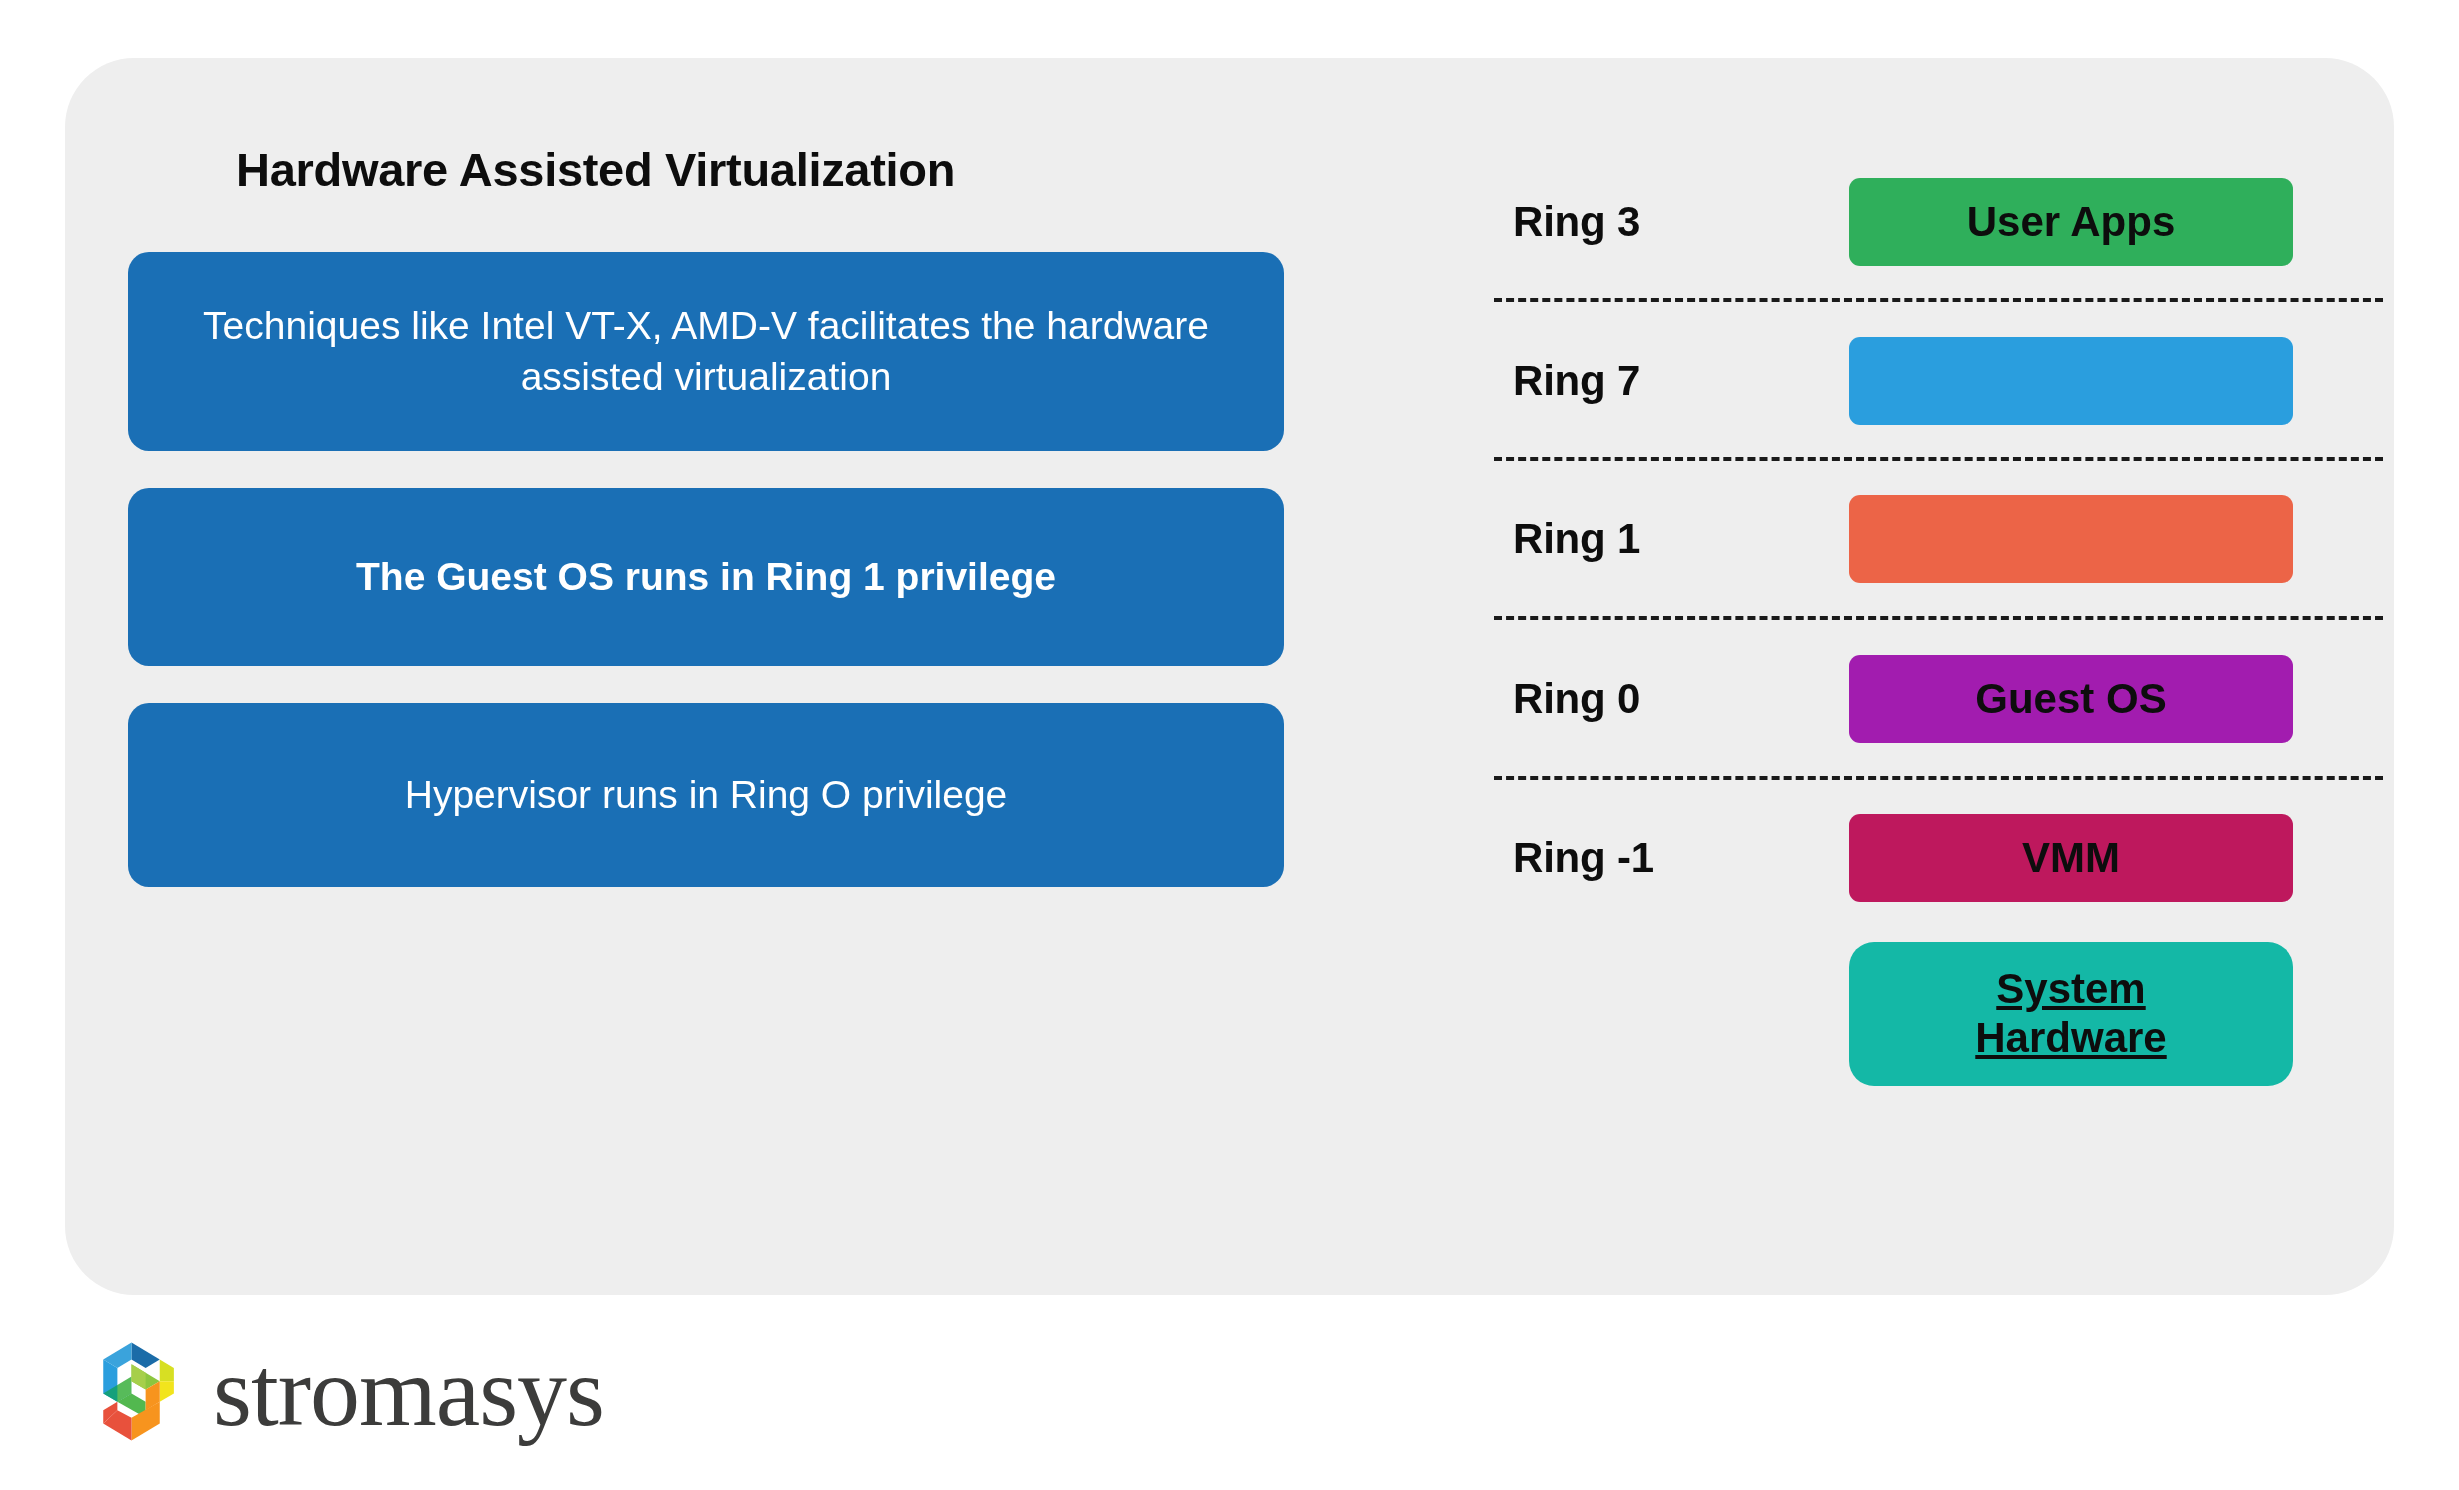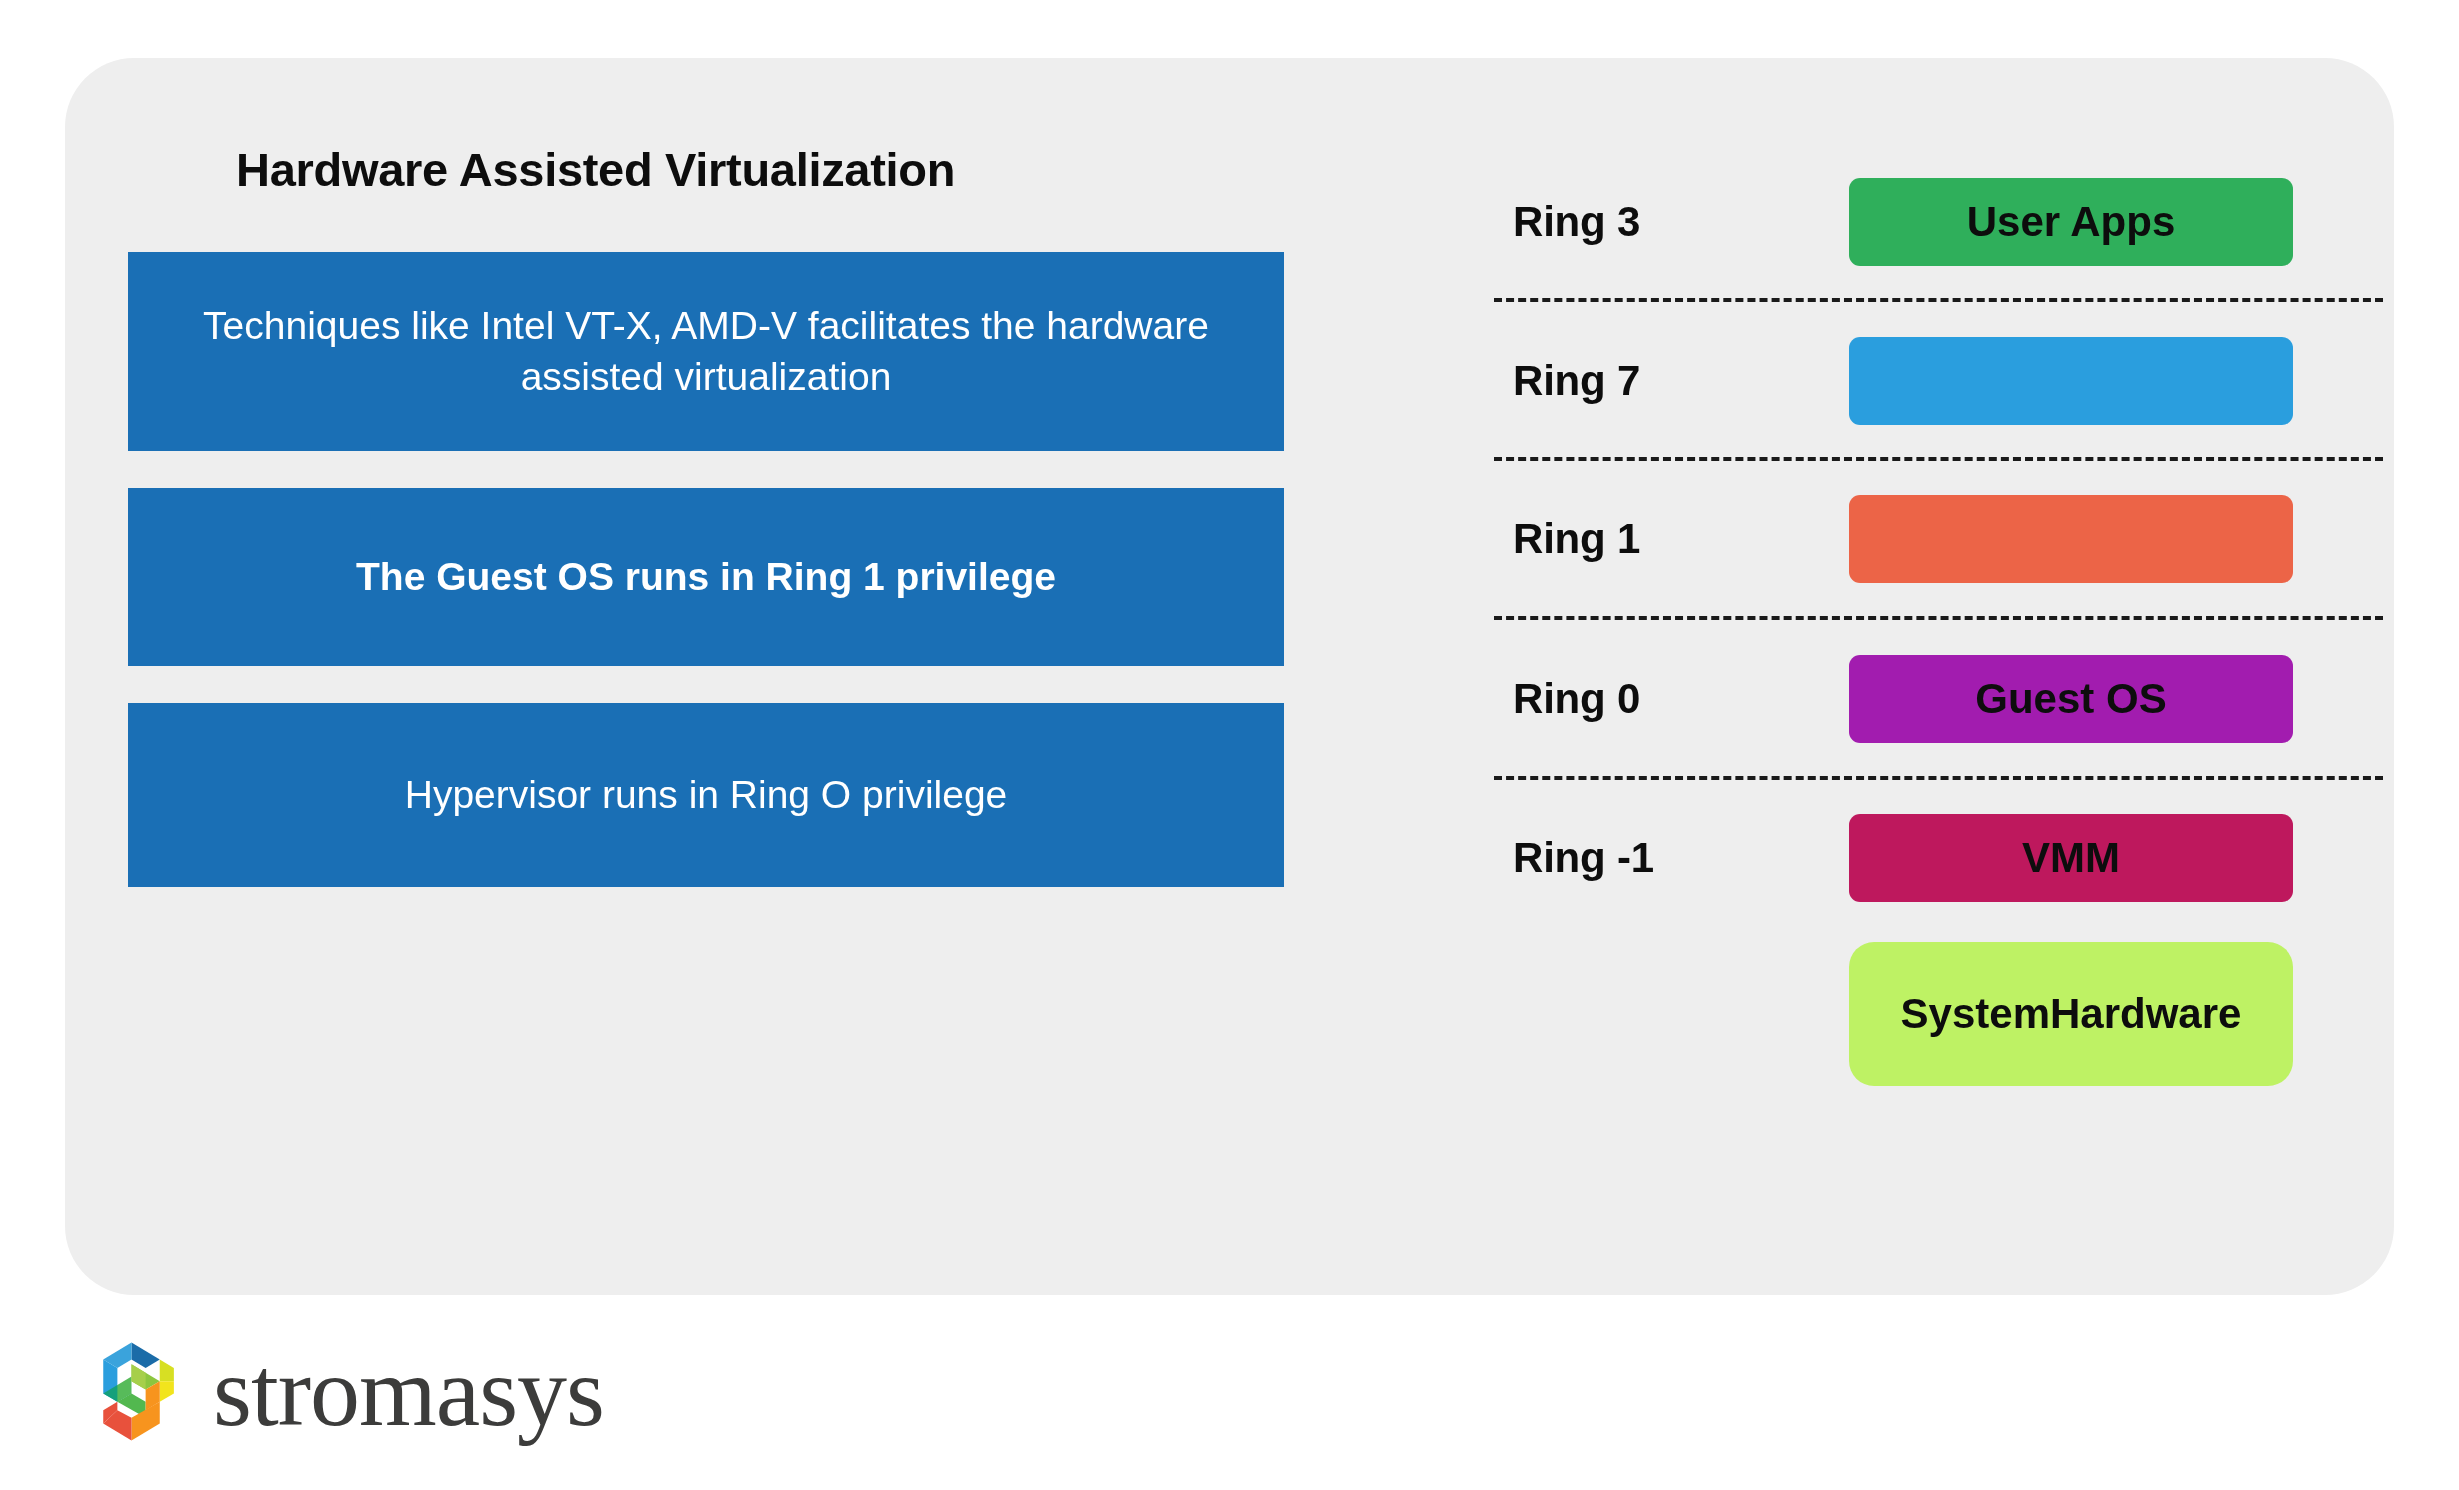--- a/index.html
+++ b/index.html
@@ -48,20 +48,21 @@
     font-size: 39px;
     line-height: 1.32;
     text-align: center;
     display: flex;
     align-items: center;
     justify-content: center;
     padding: 16px 38px;
     box-sizing: border-box;
     margin-bottom: 37px;
     width: 1156px;
+    border-radius: 21px;
   }
   .info-box .txt { width: 100%; }
   .box-h2 { height: 199px; }
   .box-h3 { height: 255px; }
   .box-h1 { height: 178px; font-weight: bold; }
   .box-h1b { height: 184px; }
 
   
   .right-col {
     position: absolute;
@@ -198,21 +199,21 @@
 
     <div class="ring-row" style="top:636px;">
       <div class="ring-label">Ring -1</div>
       <div class="ring-pill pill-h" style="background:#be185d;">
         <span>VMM</span>
       </div>
     </div>
 
     <div class="ring-row" style="top:764px;">
       <div class="ring-label"></div>
-      <div class="ring-pill pill-tall" style="background:#bef264; flex-direction:row;">
+      <div class="ring-pill pill-tall" style="background:#14b8a6; flex-direction:column;text-decoration:underline;">
         <span>System</span>
         <span>Hardware</span>
       </div>
     </div>
 
   </div>
 </div>
 
 <div class="logo-wrap">
 

